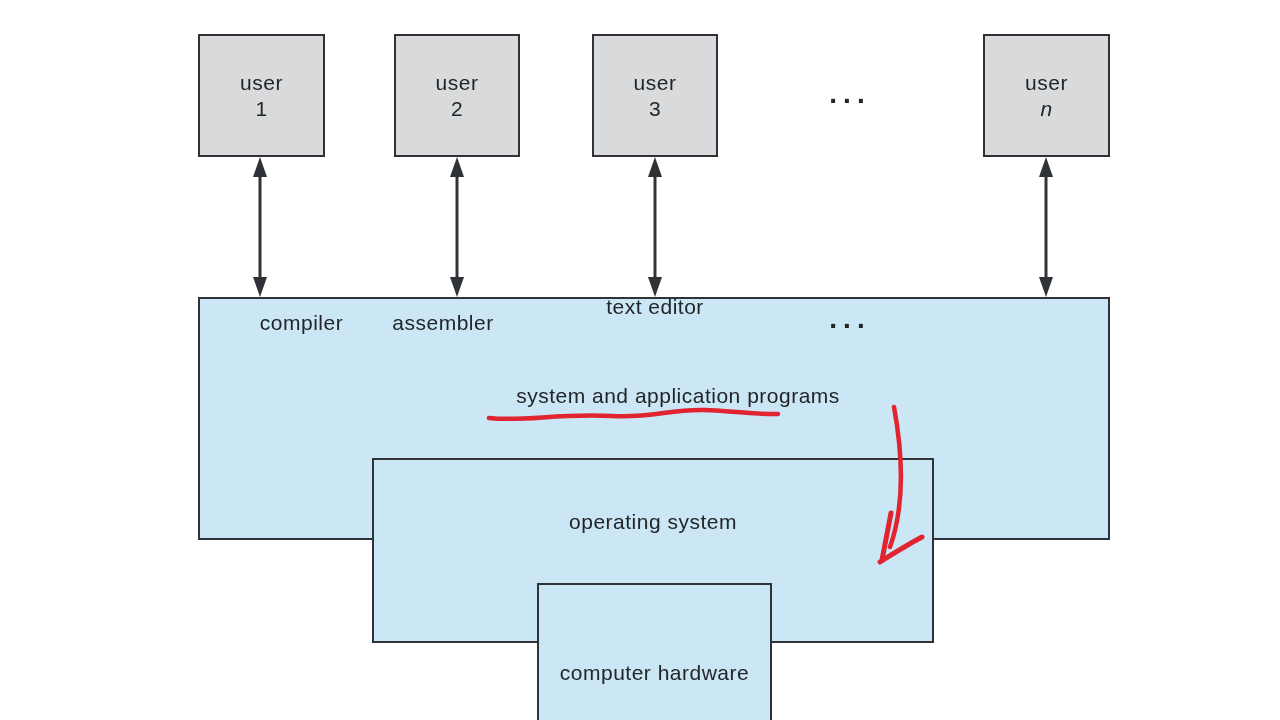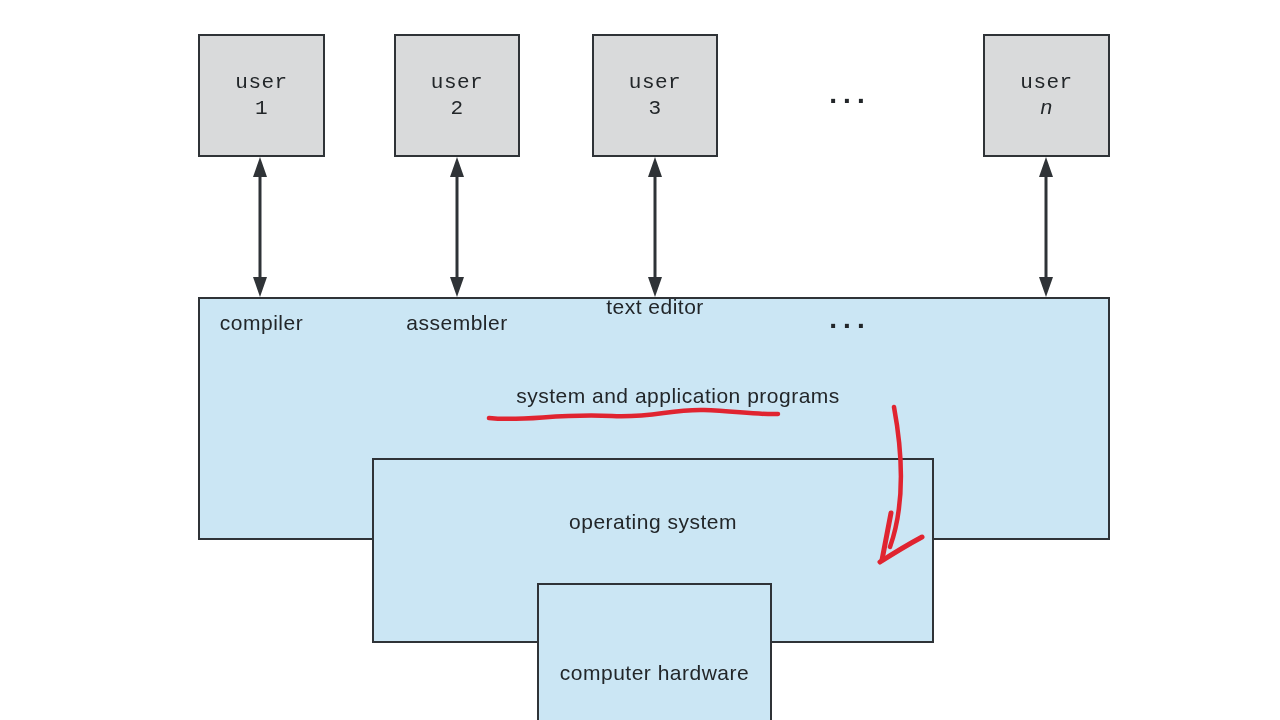--- a/index.html
+++ b/index.html
@@ -9,21 +9,20 @@
     position: relative;
     width: 1280px; height: 720px;
     background: #ffffff;
     overflow: hidden;
     font-family: "Liberation Sans", sans-serif;
   }
   .box {
     position: absolute;
     box-sizing: border-box;
     border: 2px solid var(--border-dark, #2f3337);
-    font-family: Liberation Mono, monospace;
   }
   .gray { background: var(--box-gray, #d9dadb); }
   .blue { background: var(--box-blue, #cbe6f4); }
   .userbox {
     display: flex; flex-direction: column;
     align-items: center; justify-content: center;
     font-size: 21px; line-height: 26px; letter-spacing: 0.5px;
     color: var(--text-dark, #222629);
   }
   .it { font-style: italic; }
@@ -73,22 +72,22 @@
     <span>user</span>
     <span>3</span>
   </div>
   <div class="box gray userbox" style="left:983px; top:34px; width:127px; height:123px;">
     <span>user</span>
     <span class="it">n</span>
   </div>
 
   <div class="dots" style="left:800px; top:76px; width:100px;">...</div>
 
-  <div class="lbl" style="left:198px; top:310px; width:127px;">compiler</div>
-  <div class="lbl" style="left:394px; top:310px; width:126px;">assembler</div>
+  <div class="lbl" style="left:198px; top:310px; width:127px;padding-left:40px;">compiler</div>
+  <div class="lbl" style="left:380px; top:310px; width:126px;">assembler</div>
   <div class="lbl" style="left:592px; top:294px; width:126px;">text editor</div>
   <div class="dots" style="left:800px; top:301px; width:100px;">...</div>
 
   <div class="lbl" style="left:198px; top:383px; width:912px;margin-left:24px;">system and application programs</div>
   <div class="lbl" style="left:537px; top:660px; width:235px;">computer hardware</div>
   <div class="lbl" style="left:372px; top:509px; width:562px;">operating system</div>
 
   <svg class="overlay" width="1280" height="720" viewBox="0 0 1280 720">
 
     <g>

